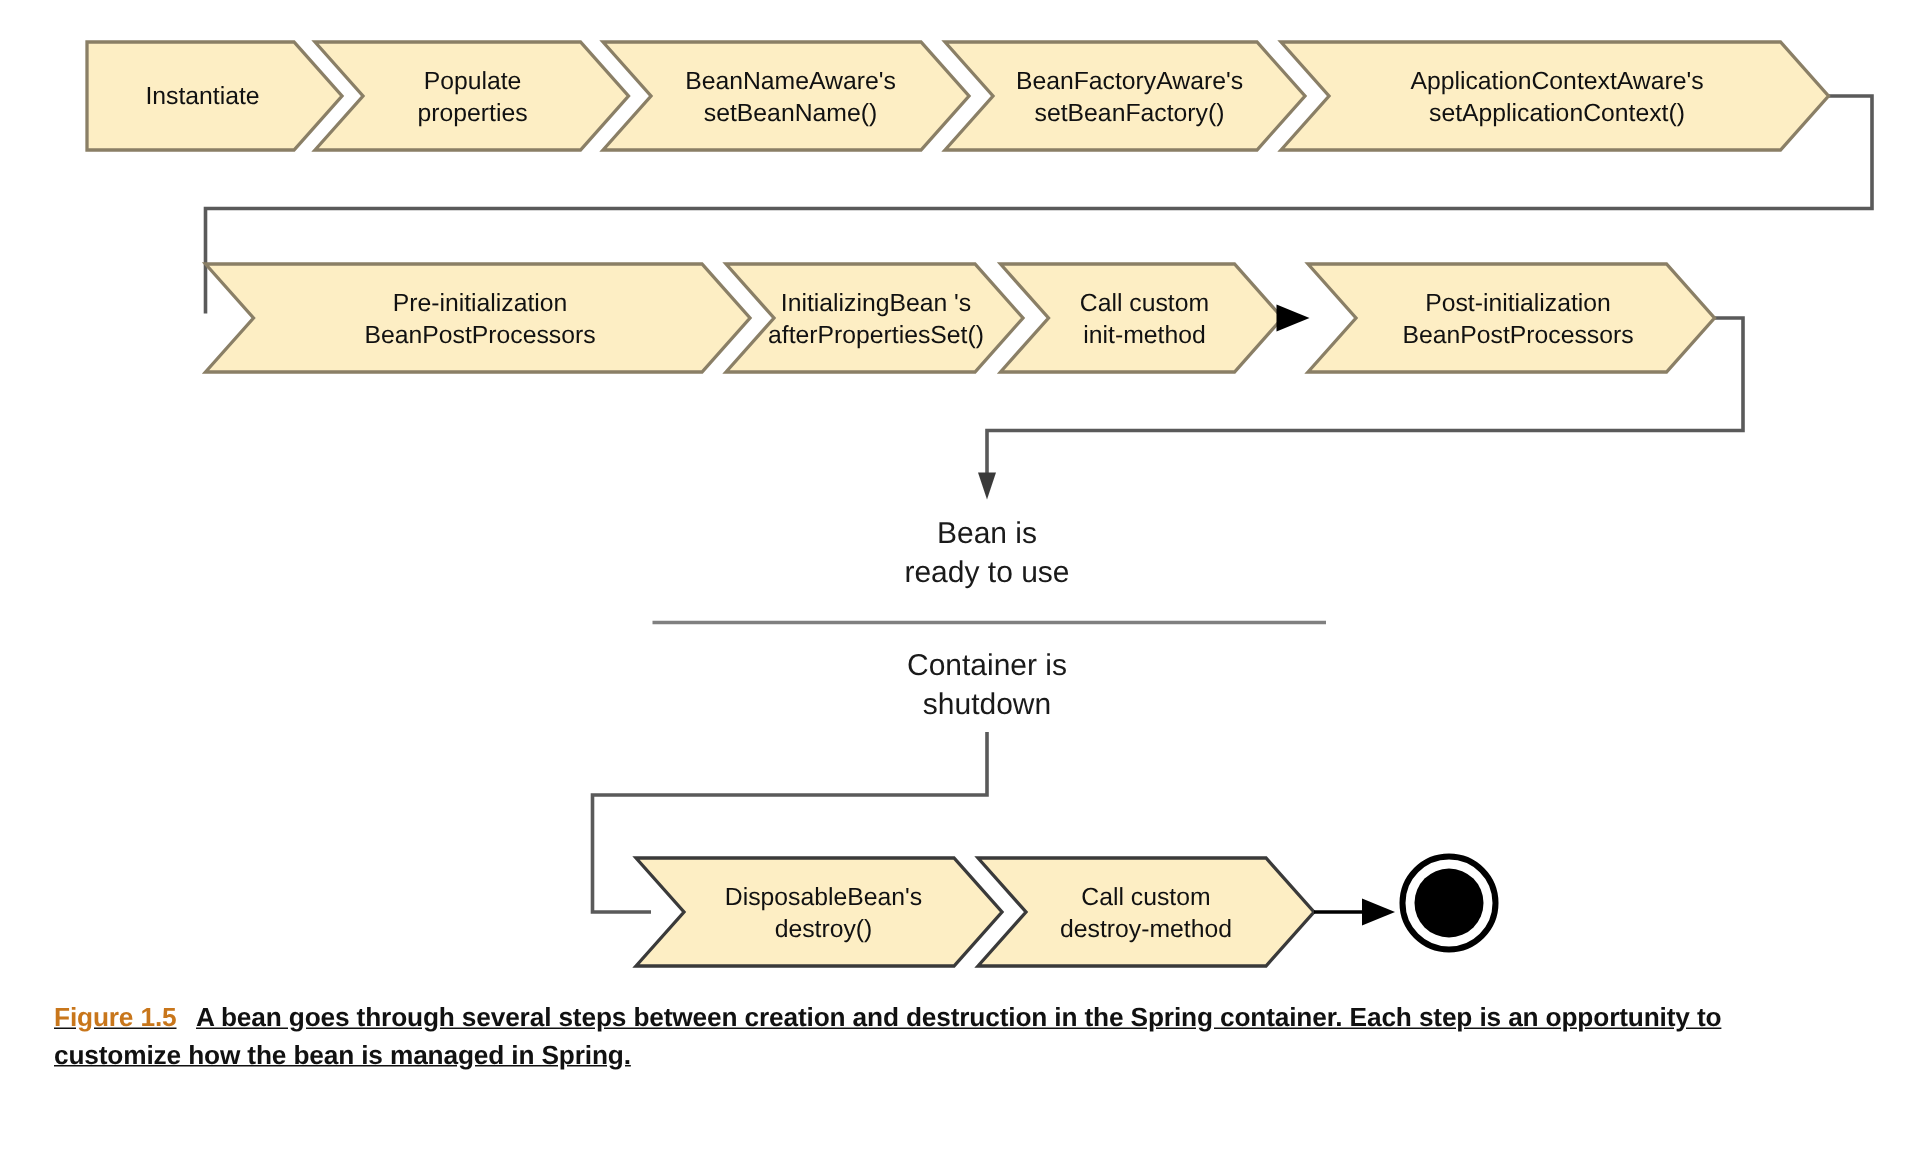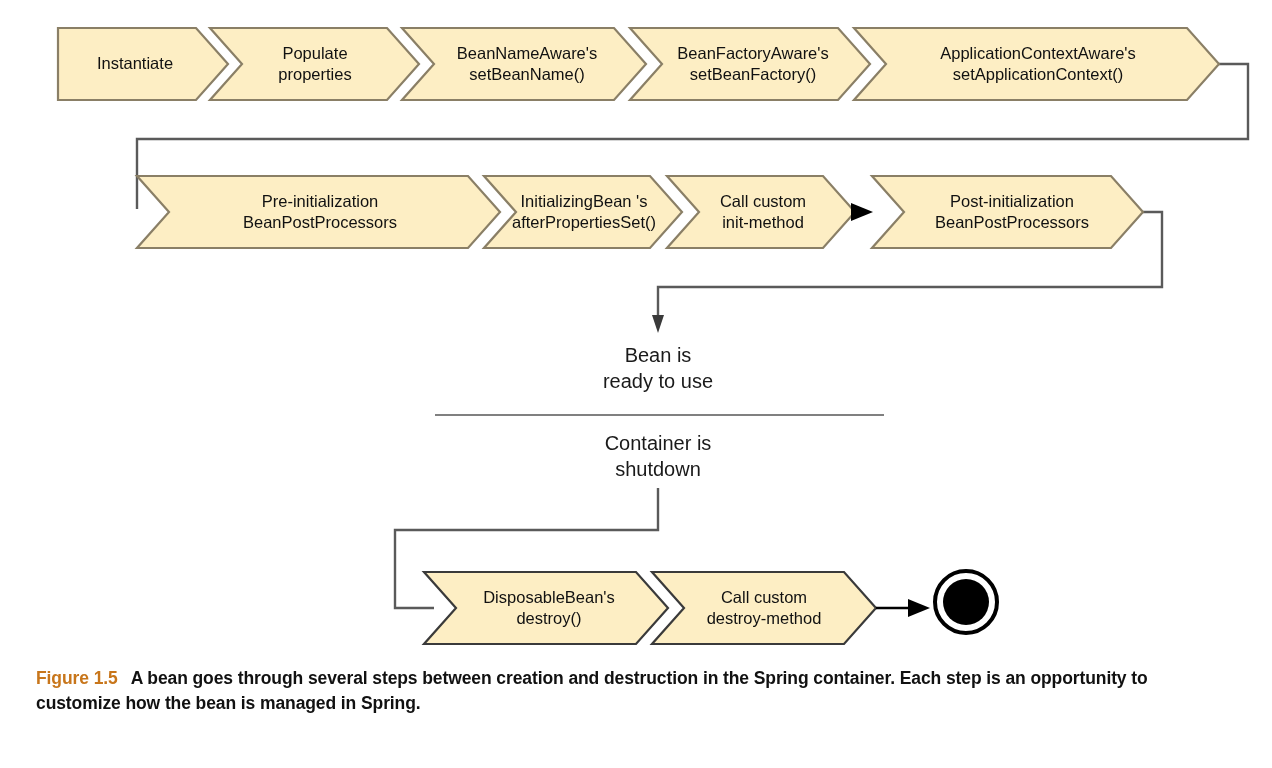--- a/index.html
+++ b/index.html
@@ -43,20 +43,21 @@
     position: absolute;
     left: 36px;
     top: 666px;
     width: 1120px;
     font-family: "Liberation Sans", sans-serif;
     font-size: 17.5px;
     font-weight: bold;
     line-height: 25px;
     color: #111111;
     letter-spacing: -0.1px;
+    text-decoration: underline;
   }
   .caption .fig-num {
     color: #c8761b;
     font-weight: bold;
     margin-right: 13px;
   }
 </style>
 </head>
 <body>
 

